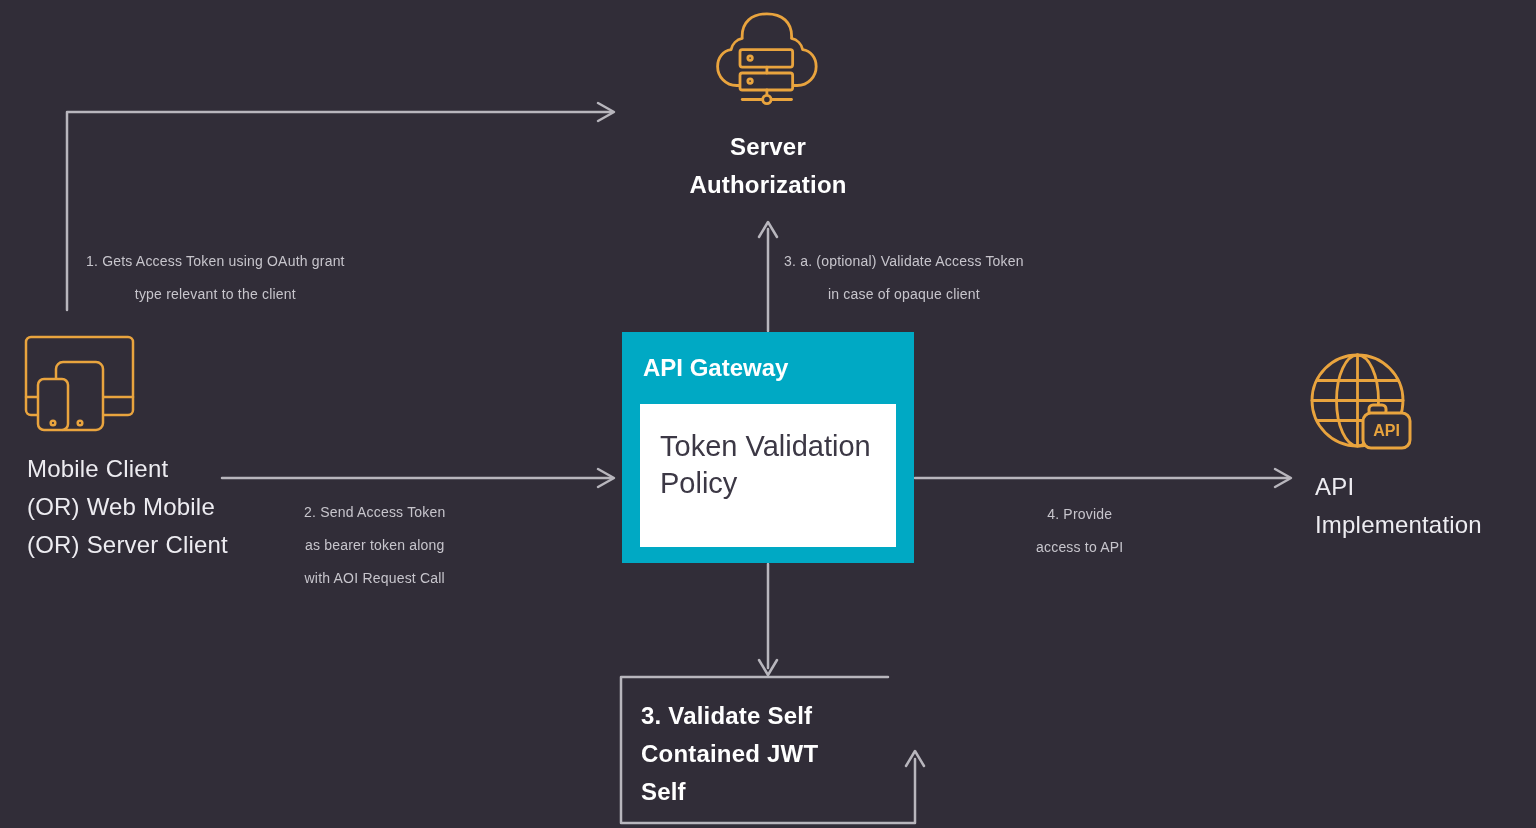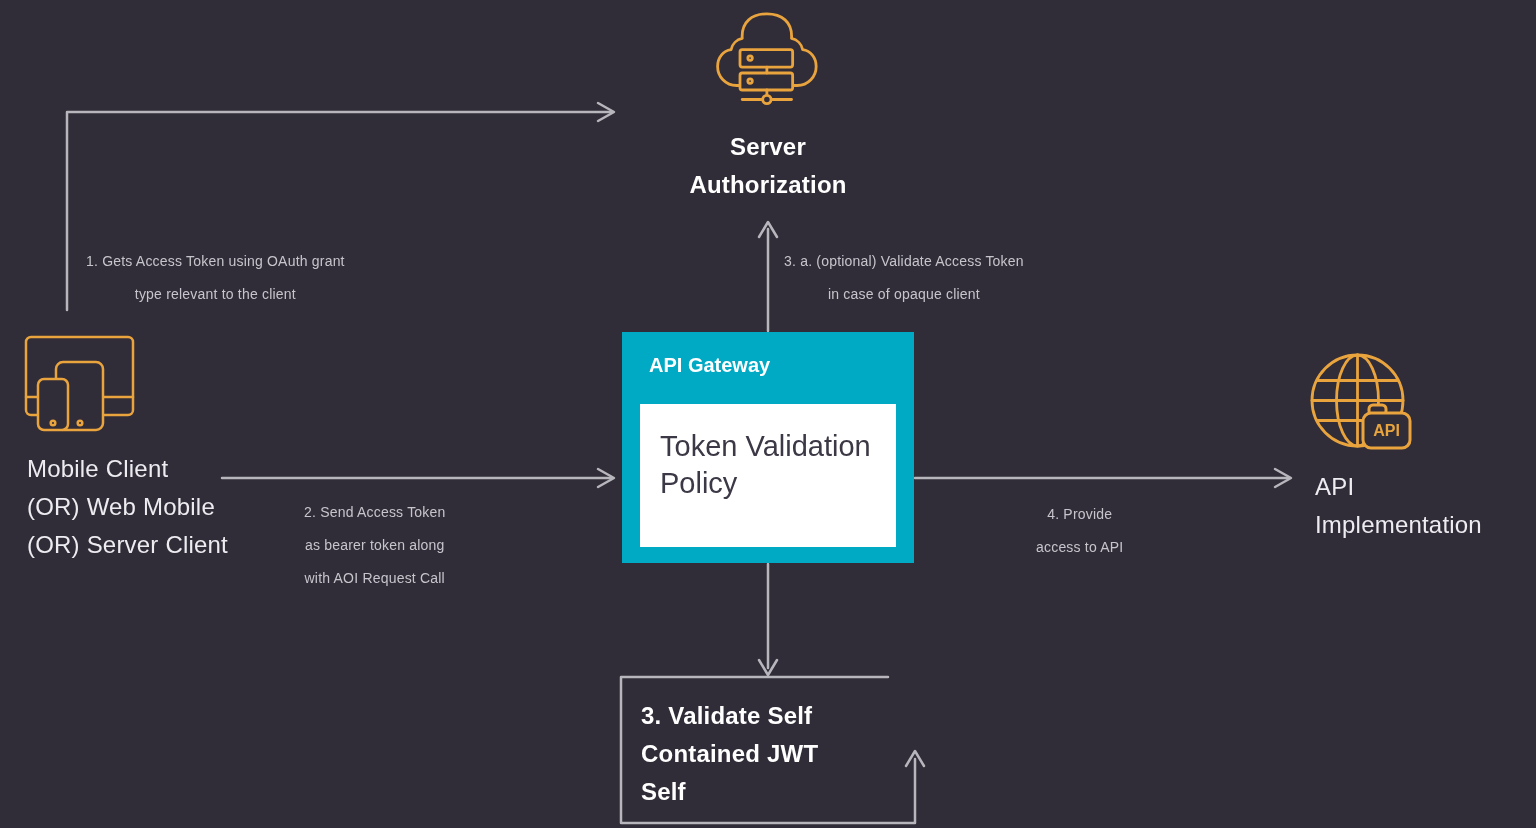--- a/index.html
+++ b/index.html
@@ -20,21 +20,21 @@
   .icon-fill-bg { stroke:var(--orange,#e9a43e); stroke-width:2.5;
     fill:var(--background,#312d38); stroke-linejoin:round; }
   .globe .icon-stroke { stroke-width:2.8; }
   .globe .icon-fill-bg { stroke-width:3; }
   .badge-text { fill:var(--orange,#e9a43e); font-weight:600; font-size:16px;
     font-family:"Liberation Sans","DejaVu Sans",sans-serif; }
   .annotation { font-size:14px; line-height:33px; color:var(--text-muted,#c7c5cc); letter-spacing:.2px;text-align:center; }
   .entity-label { font-size:24px; line-height:38px; color:var(--text-bright,#edecf1); letter-spacing:.2px; }
   .bold-label { font-size:24px; line-height:38px; font-weight:700; color:var(--white,#ffffff); letter-spacing:.2px; }
   .gateway { left:622px; top:332px; width:292px; height:231px; background:var(--teal,#00a9c4); }
-  .gateway-title { position:absolute; left:27px; top:22px; font-size:20px; font-weight:700; color:var(--white,#ffffff); }
+  .gateway-title { position:absolute; left:21px; top:22px; font-size:24px; font-weight:700; color:var(--white,#ffffff); }
   .policy-box { position:absolute; left:18px; top:72px; width:256px; height:143px; background:var(--white,#ffffff); }
   .policy-text { position:absolute; left:20px; top:24px; width:214px;
     font-size:29px; line-height:37px; color:var(--text-dark,#3c3845); }
   .centered { text-align:center; }
 </style>
 </head>
 <body>
 
 <div class="canvas">
 

